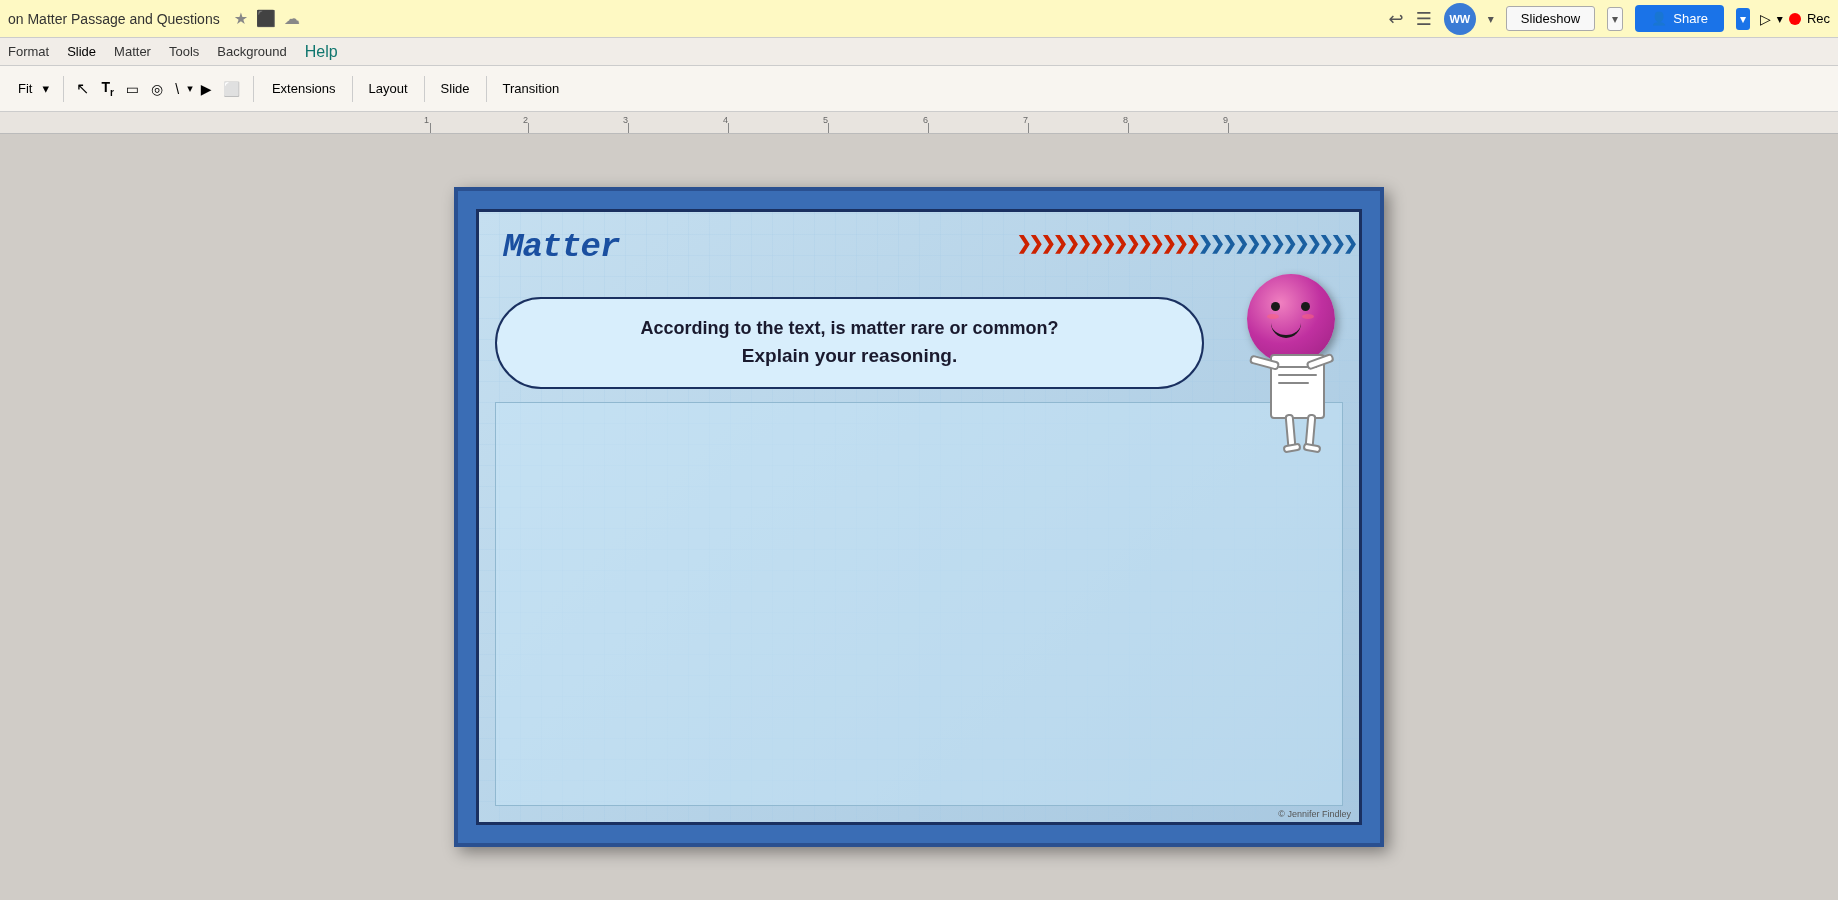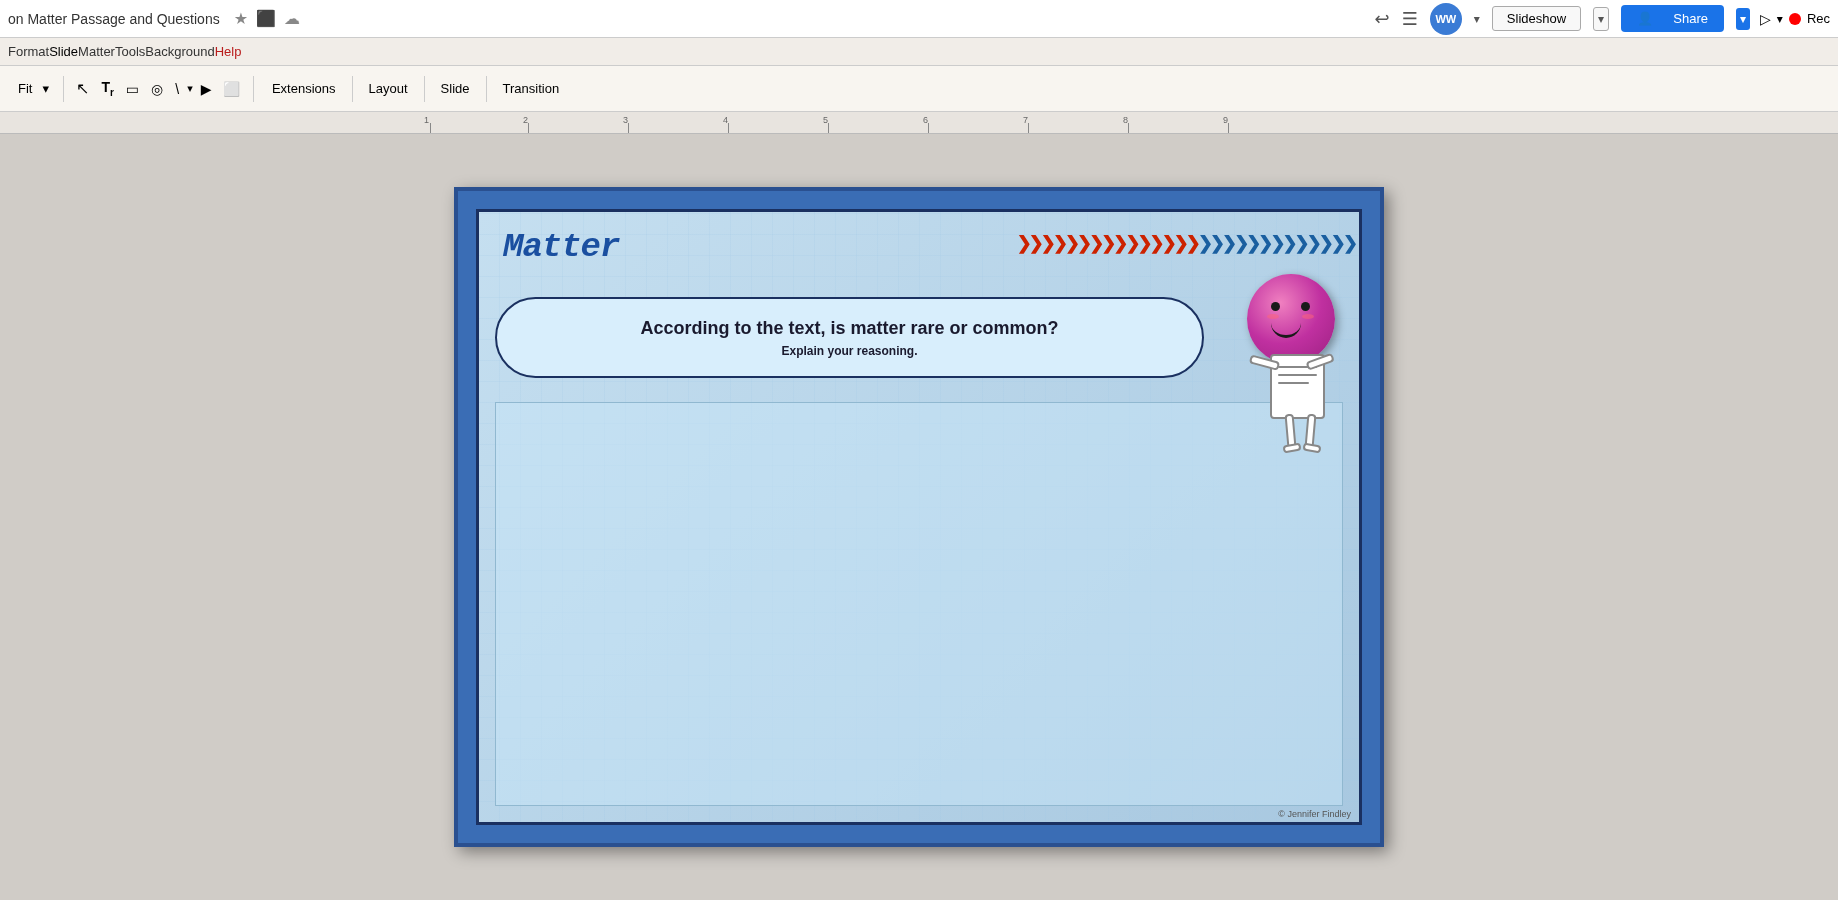--- a/index.html
+++ b/index.html
@@ -21,40 +21,40 @@
     .share-btn {
       background: #1a73e8;
       color: white;
       border: none;
       padding: 6px 16px;
       border-radius: 4px;
       font-size: 13px;
       cursor: pointer;
       display: flex;
       align-items: center;
-      gap: 20px;
+      gap: 6px;
     }
 
     .ww-avatar {
       width: 32px;
       height: 32px;
       background: #3a7bd5;
       border-radius: 50%;
       display: flex;
       align-items: center;
       justify-content: center;
       color: white;
       font-size: 11px;
       font-weight: bold;
     }
   </style>
 </head>
 <body>
 
-<div style="display:flex; align-items:center; background:#ffffff; height:38px; padding:0 8px; border-bottom:1px solid #ccc; position:relative;">
+<div style="display:flex; align-items:center; background:#fef9c3; height:38px; padding:0 8px; border-bottom:1px solid #ccc; position:relative;">
   <span style="font-size:14px; color:#333; margin-right:10px;">on Matter Passage and Questions</span>
   <span style="font-size:16px; color:#888; margin:0 4px; cursor:pointer;">★</span>
   <span style="font-size:16px; color:#888; margin:0 4px; cursor:pointer;">⬛</span>
   <span style="font-size:16px; color:#888; margin:0 4px; cursor:pointer;">☁</span>
   <div style="margin-left:auto; display:flex; align-items:center; gap:12px;">
     <span style="font-size:18px; color:#555; cursor:pointer;">↩</span>
     <span style="font-size:18px; color:#555; cursor:pointer;">☰</span>
     <div class="ww-avatar">
       <span>WW</span>
     </div>
@@ -69,27 +69,27 @@
   </div>
 
   <div style="display:flex;align-items:center;gap:6px;margin-left:10px;">
     <span style="font-size:14px;cursor:pointer;">▷</span>
     <span style="font-size:12px;cursor:pointer;">▾</span>
     <span style="width:12px;height:12px;background:red;border-radius:50%;display:inline-block;"></span>
     <span style="font-size:13px;cursor:pointer;">Rec</span>
   </div>
 </div>
 
-<div style="display:flex; align-items:center; background:#f1ede8; height:28px; padding:0 8px; border-bottom:1px solid #ccc; ">
+<div style="display:flex; align-items:center; background:#f1ede8; height:28px; padding:0 8px; border-bottom:1px solid #ccc; gap:18px;">
   <span style="font-size:13px; color:#333; cursor:pointer;">Format</span>
   <span style="font-size:13px; color:#000000; cursor:pointer;">Slide</span>
   <span style="font-size:13px; color:#333; cursor:pointer;">Matter</span>
   <span style="font-size:13px; color:#333; cursor:pointer;">Tools</span>
   <span style="font-size:13px; color:#333; cursor:pointer;">Background</span>
-  <span style="font-size:13px; color:#b91c1c; cursor:pointer;">Help</span>
+  <span style="font-size:16px; color:#0f766e; cursor:pointer;">Help</span>
 </div>
 
 <div style="display:flex; align-items:center; background:#f8f5f0; height:46px; padding:0 12px; border-bottom:1px solid #ccc; gap:4px;">
   <button style="font-size:13px;border:none;background:none;cursor:pointer;padding:4px 6px;display:flex;align-items:center;gap:10px;">
     <span>Fit</span>
     <span>▾</span>
   </button>
   <div style="width:1px;height:26px;background:#ccc;margin:0 4px;"></div>
   <button style="font-size:16px;border:none;background:none;cursor:pointer;padding:4px;">↖</button>
   <button style="font-size:14px;border:none;background:none;cursor:pointer;padding:4px;font-weight:bold;">T<sub style="font-size:10px;">r</sub></button>
@@ -151,21 +151,21 @@
 
       <div style="position:absolute;top:20px;right:4px;z-index:10;display:flex;align-items:center;">
 
         <span style="font-size:18px;color:#cc2200;font-weight:bold;letter-spacing:-3px;">❯❯❯❯❯❯❯❯❯❯❯❯❯❯❯</span>
 
         <span style="font-size:18px;color:#1a5fa0;font-weight:bold;letter-spacing:-3px;">❯❯❯❯❯❯❯❯❯❯❯❯❯</span>
       </div>
 
       <div style="position:absolute;top:85px;left:16px;right:155px;background:#d8eefc;border:2.5px solid #1a3060;border-radius:50px;padding:16px 28px;text-align:center;z-index:10;">
         <div style="font-size:18px;font-weight:bold;color:#1a1a2e;line-height:1.5;">According to the text, is matter rare or common?</div>
-        <div style="font-size:12px;font-weight:bold;color:#1a1a2e;line-height:1.5;">Explain your reasoning.</div>
+        <div style="font-size:19px;font-weight:bold;color:#1a1a2e;line-height:1.5;">Explain your reasoning.</div>
       </div>
 
       <div style="position:absolute;top:190px;left:16px;right:16px;bottom:16px;background:rgba(200,230,248,0.5);border:1px solid #90b8d0;z-index:5;"></div>
 
       <div style="position:absolute;top:62px;right:6px;width:150px;height:175px;z-index:15;">
 
         <div style="position:absolute;top:0;right:18px;width:88px;height:90px;background:radial-gradient(circle at 38% 32%,#f080c0,#c030a0,#9a2080);border-radius:50%;box-shadow:3px 3px 8px rgba(0,0,0,0.35);">
 
           <div style="position:absolute;top:28px;left:16px;width:55px;height:36px;">
 

